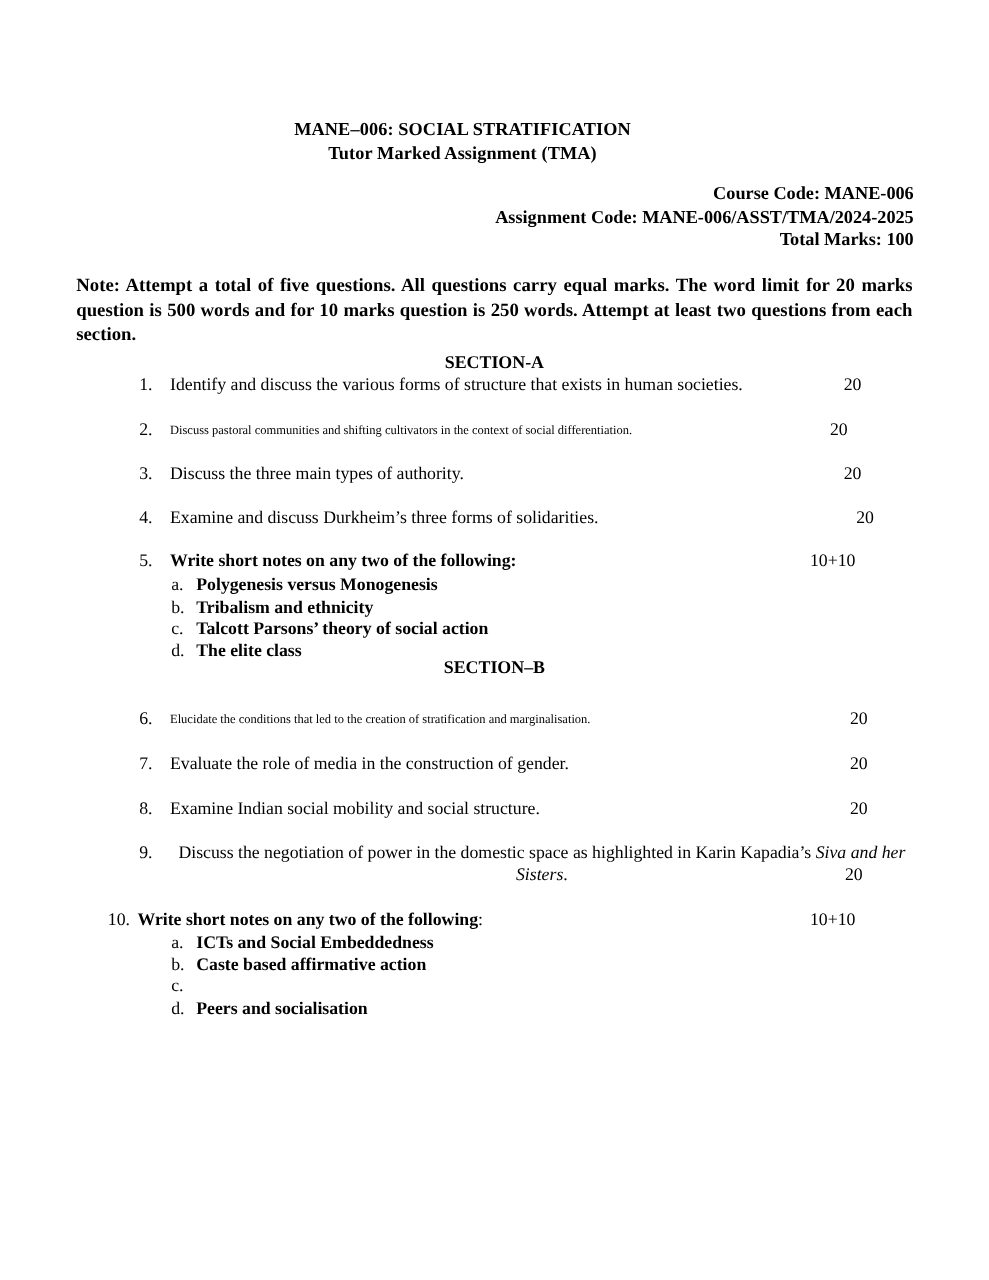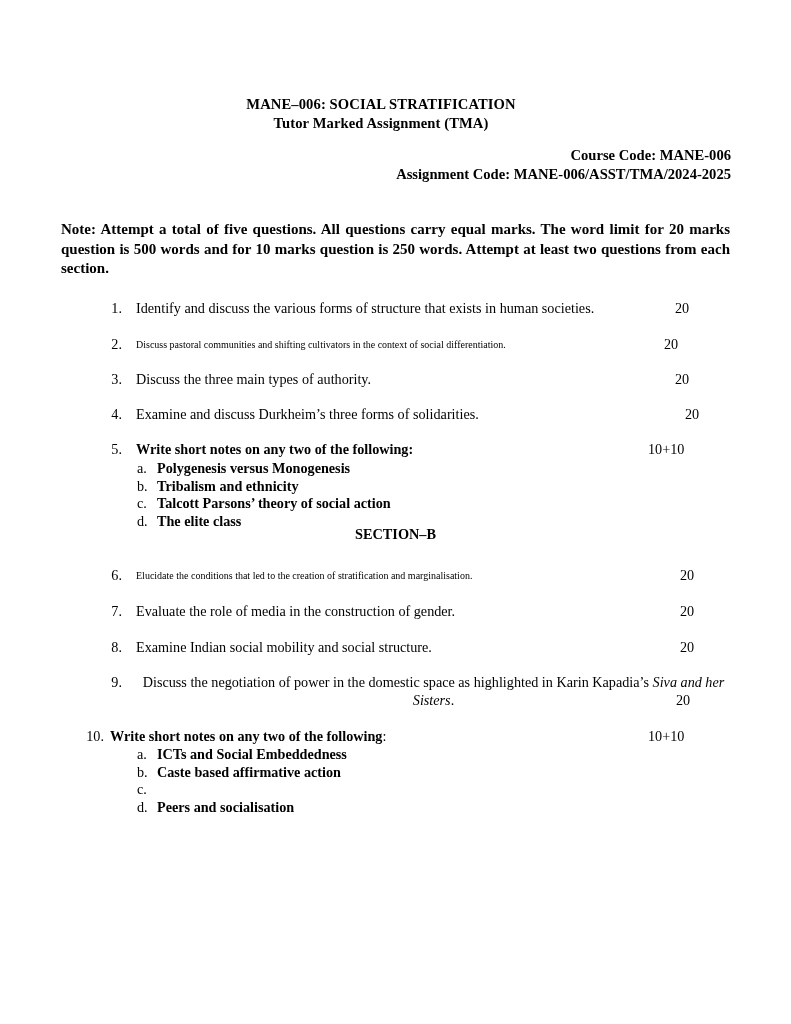--- a/index.html
+++ b/index.html
@@ -15,21 +15,21 @@
     margin: 0 auto;
     overflow: hidden;
     font-family: "Liberation Serif", "DejaVu Serif", serif;
     color: #000000;
     -webkit-font-smoothing: antialiased;
   }
 
   
   .title-block {
     position: absolute;
-    left: 11px;
+    left: 0;
     top: 95px;
     width: 740px;
     text-align: center;
   }
   .title-line {
     font-weight: bold;
     font-size: 14.6px;
     line-height: 18.5px;
     letter-spacing: 0.1px;
   }
@@ -142,24 +142,26 @@
 <div class="page">
 
   <div class="title-block">
     <div class="title-line">MANE–006: SOCIAL STRATIFICATION</div>
     <div class="title-line">Tutor Marked Assignment (TMA)</div>
   </div>
 
   <div class="code-block">
     <div class="code-line">Course Code: MANE-006</div>
     <div class="code-line">Assignment Code: MANE-006/ASST/TMA/2024-2025</div>
+    <div class="code-line">Total Marks: 100</div>
   </div>
 
   <div class="note-para">Note: Attempt a total of five questions. All questions carry equal marks. The word limit for 20 marks question is 500 words and for 10 marks question is 250 words. Attempt at least two questions from each section.</div>
 
+  <div class="section-heading" id="sec-a">SECTION-A</div>
 
   <div class="q-row" style="top:300px;">
     <div class="q-num" style="left:92px;">1.</div>
     <div class="q-text" style="left:136px;">Identify and discuss the various forms of structure that exists in human societies.</div>
     <div class="q-marks" style="left:675px;">20</div>
   </div>
 
   <div class="q-row" style="top:336px;">
     <div class="q-num" style="left:92px;">2.</div>
     <div class="q-text smaller" style="left:136px;">Discuss pastoral communities and shifting cultivators in the context of social differentiation.</div>

